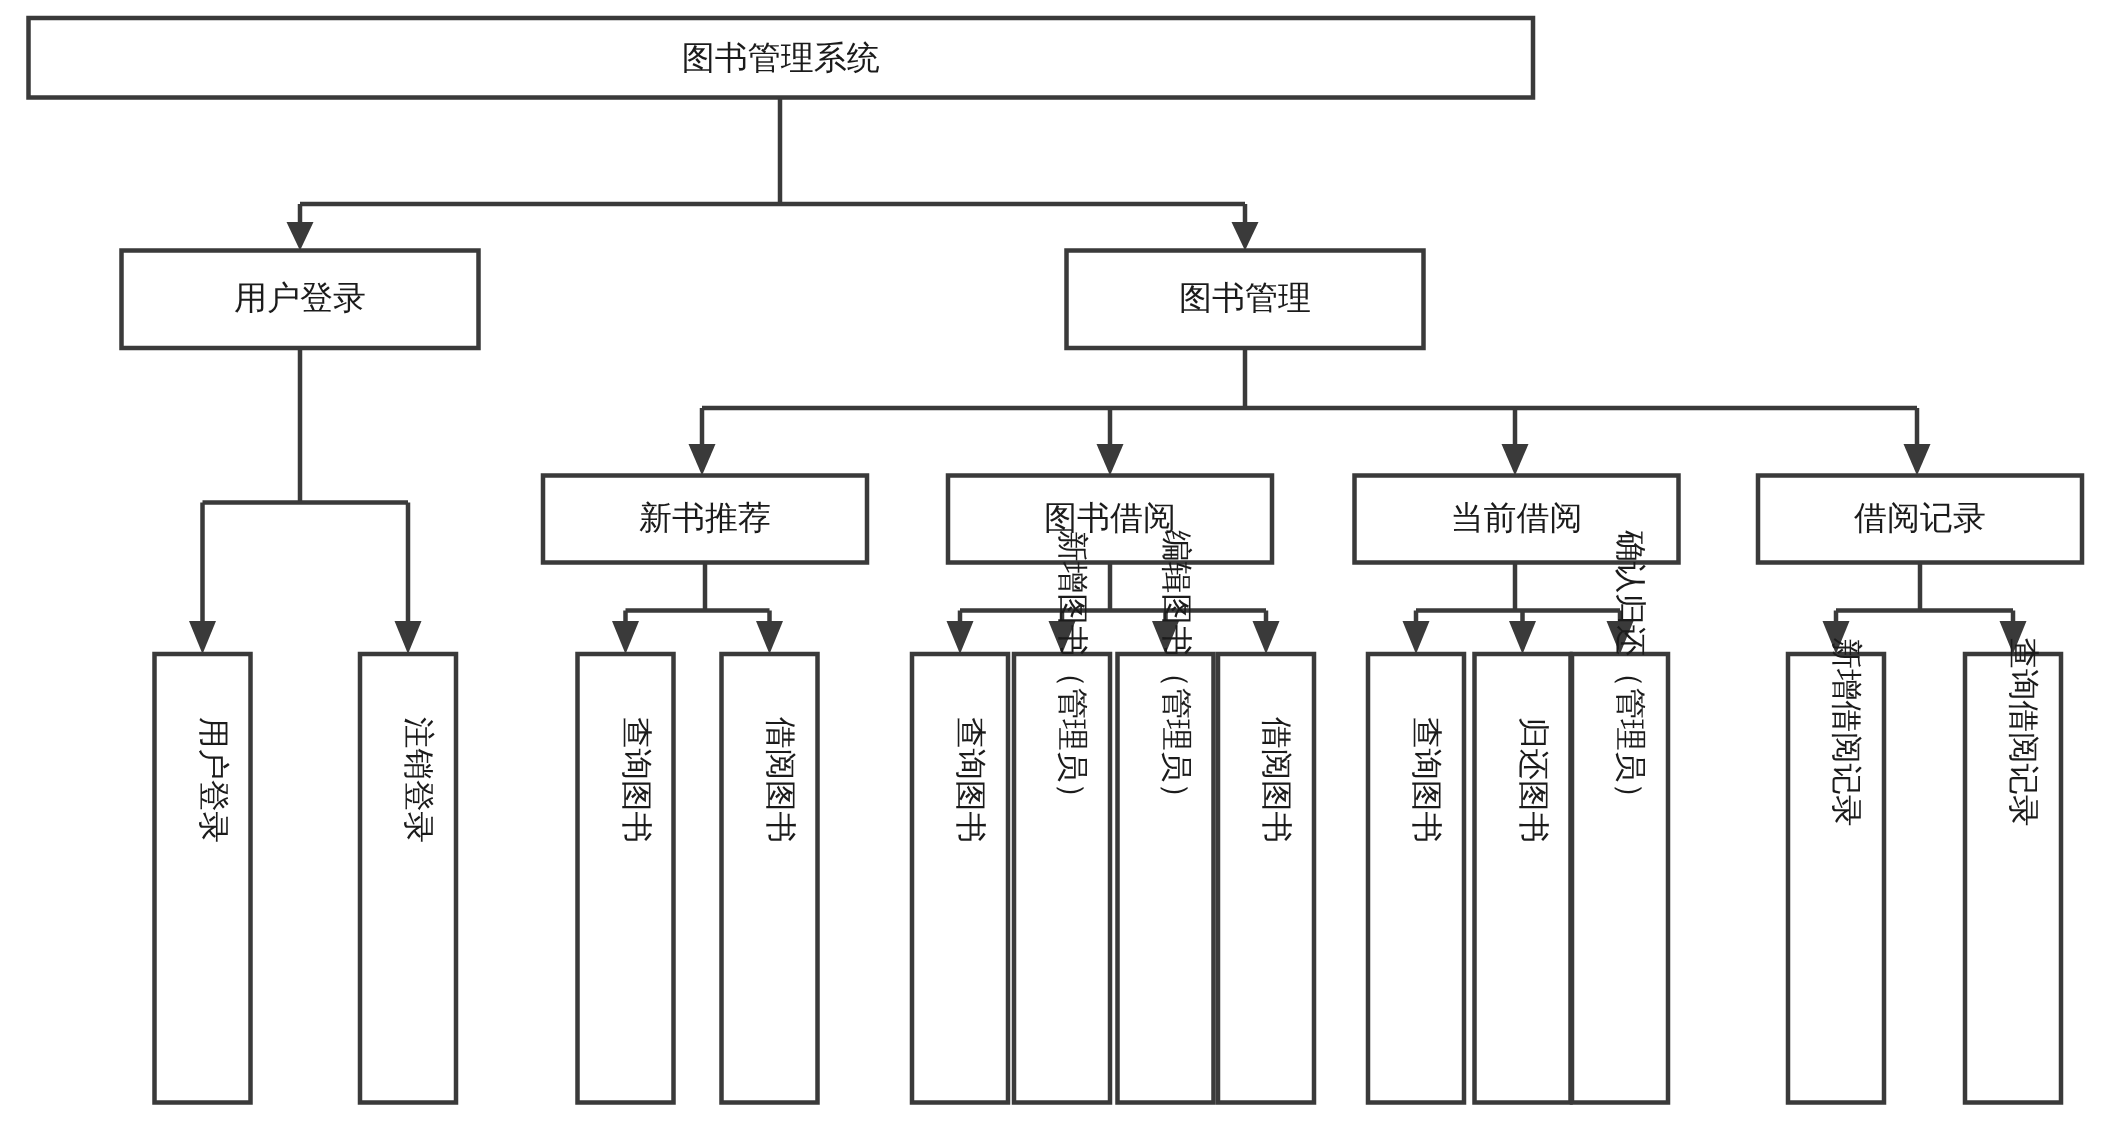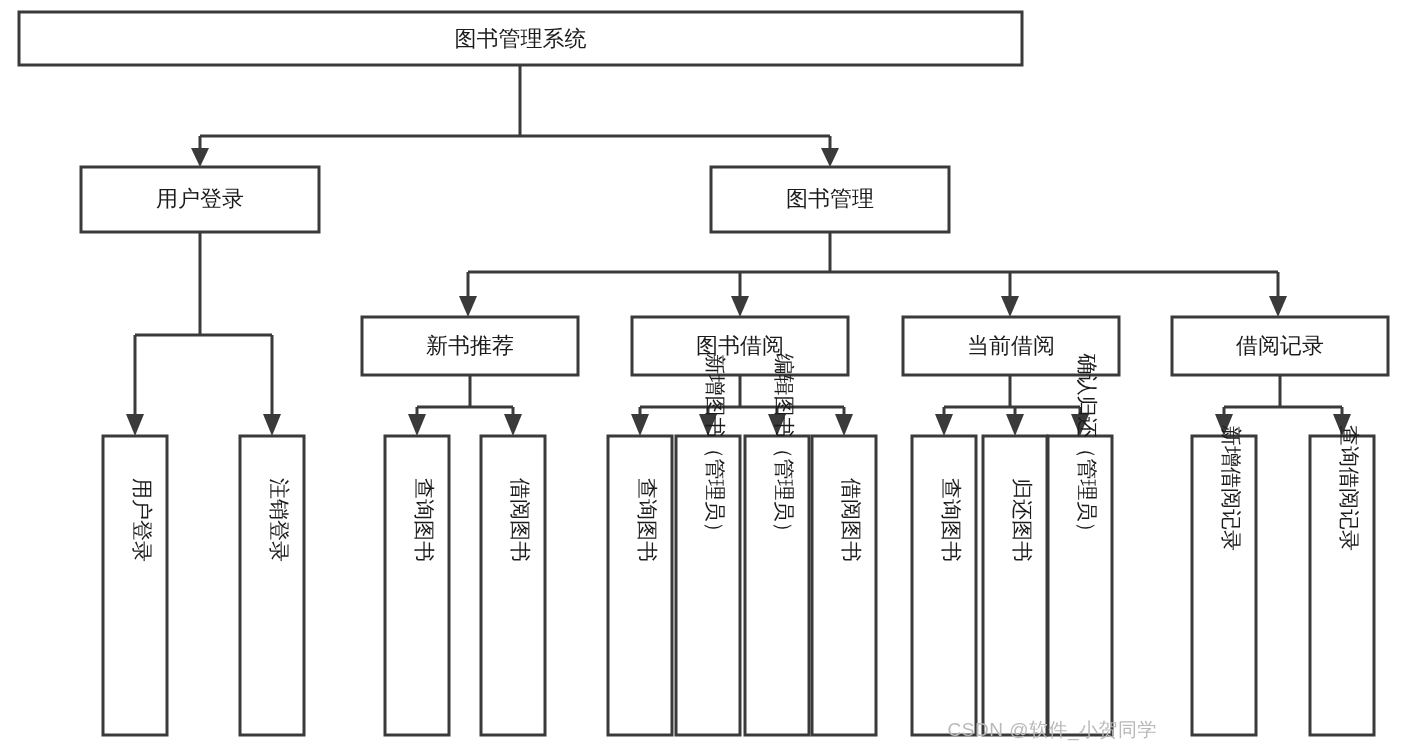--- a/index.html
+++ b/index.html
@@ -240,15 +240,14 @@
       <text class="node-label-vert" x="1224" y="488" transform="rotate(90 1224 488)">新增借阅记录</text>
     </g>
 
     <g>
       <rect class="node-rect" x="1310" y="436" width="64" height="299"></rect>
       <text class="node-label-vert" x="1342" y="488" transform="rotate(90 1342 488)">查询借阅记录</text>
     </g>
 
   </svg>
 
-  <div class="watermark">CSDN @软件_小贺同学</div>
 
 </div>
 
 </body></html>

